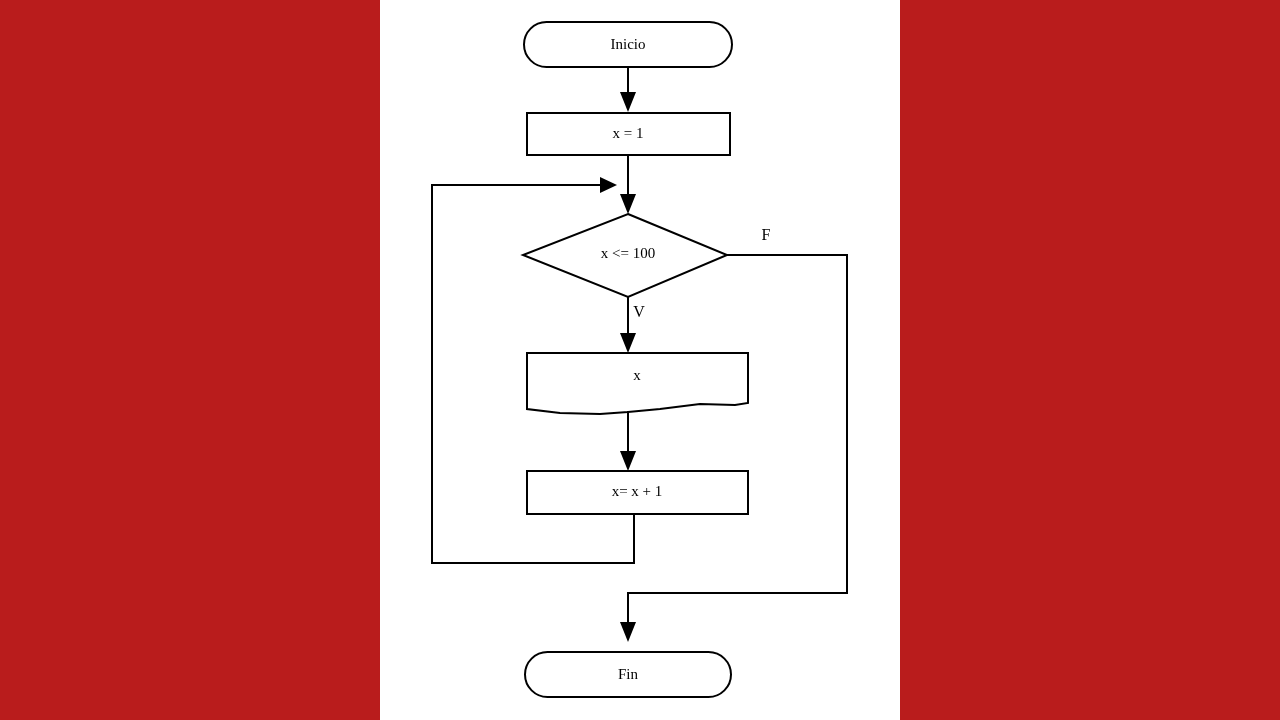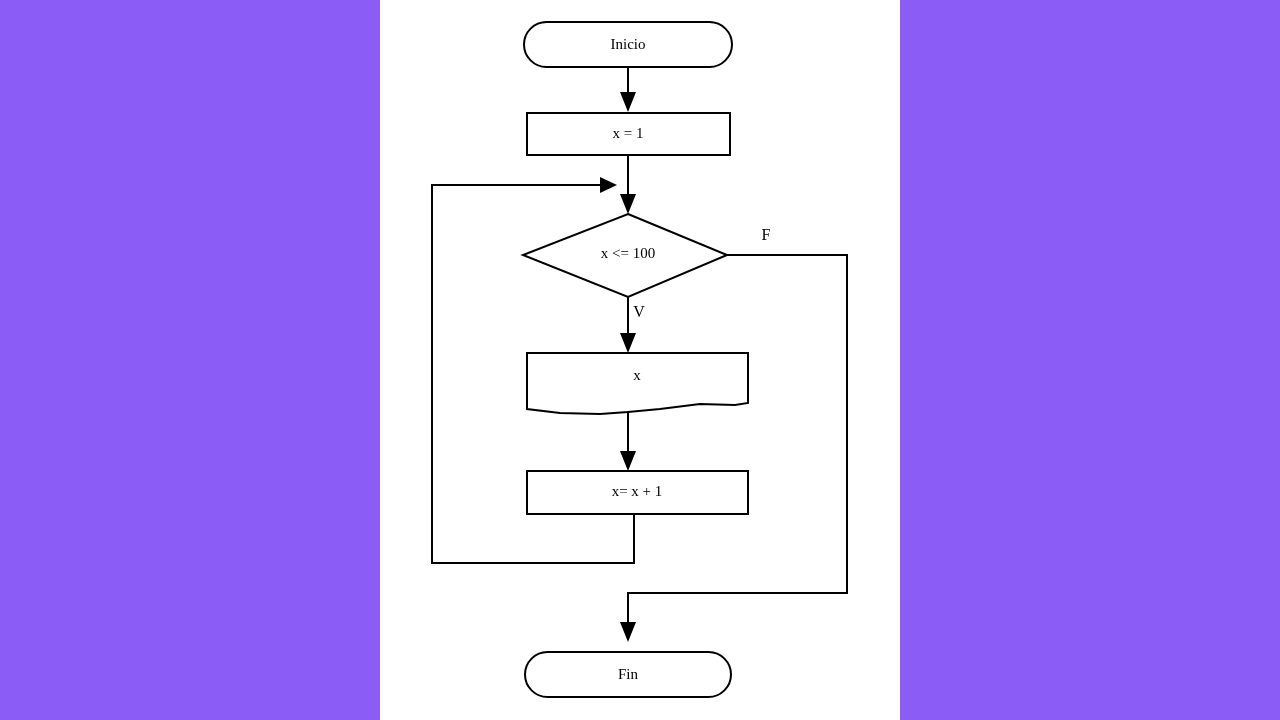--- a/index.html
+++ b/index.html
@@ -11,21 +11,21 @@
   body {
     width: 1280px;
     height: 720px;
     overflow: hidden;
     font-family: "Liberation Serif", "DejaVu Serif", serif;
   }
   #stage {
     position: relative;
     width: 1280px;
     height: 720px;
-    background: #8b5cf6;
+    background: #b91c1c;
   }
   #canvas {
     position: absolute;
     left: 380px;
     top: 0px;
     width: 520px;
     height: 720px;
     background: #ffffff;
   }
   #flow-svg {

